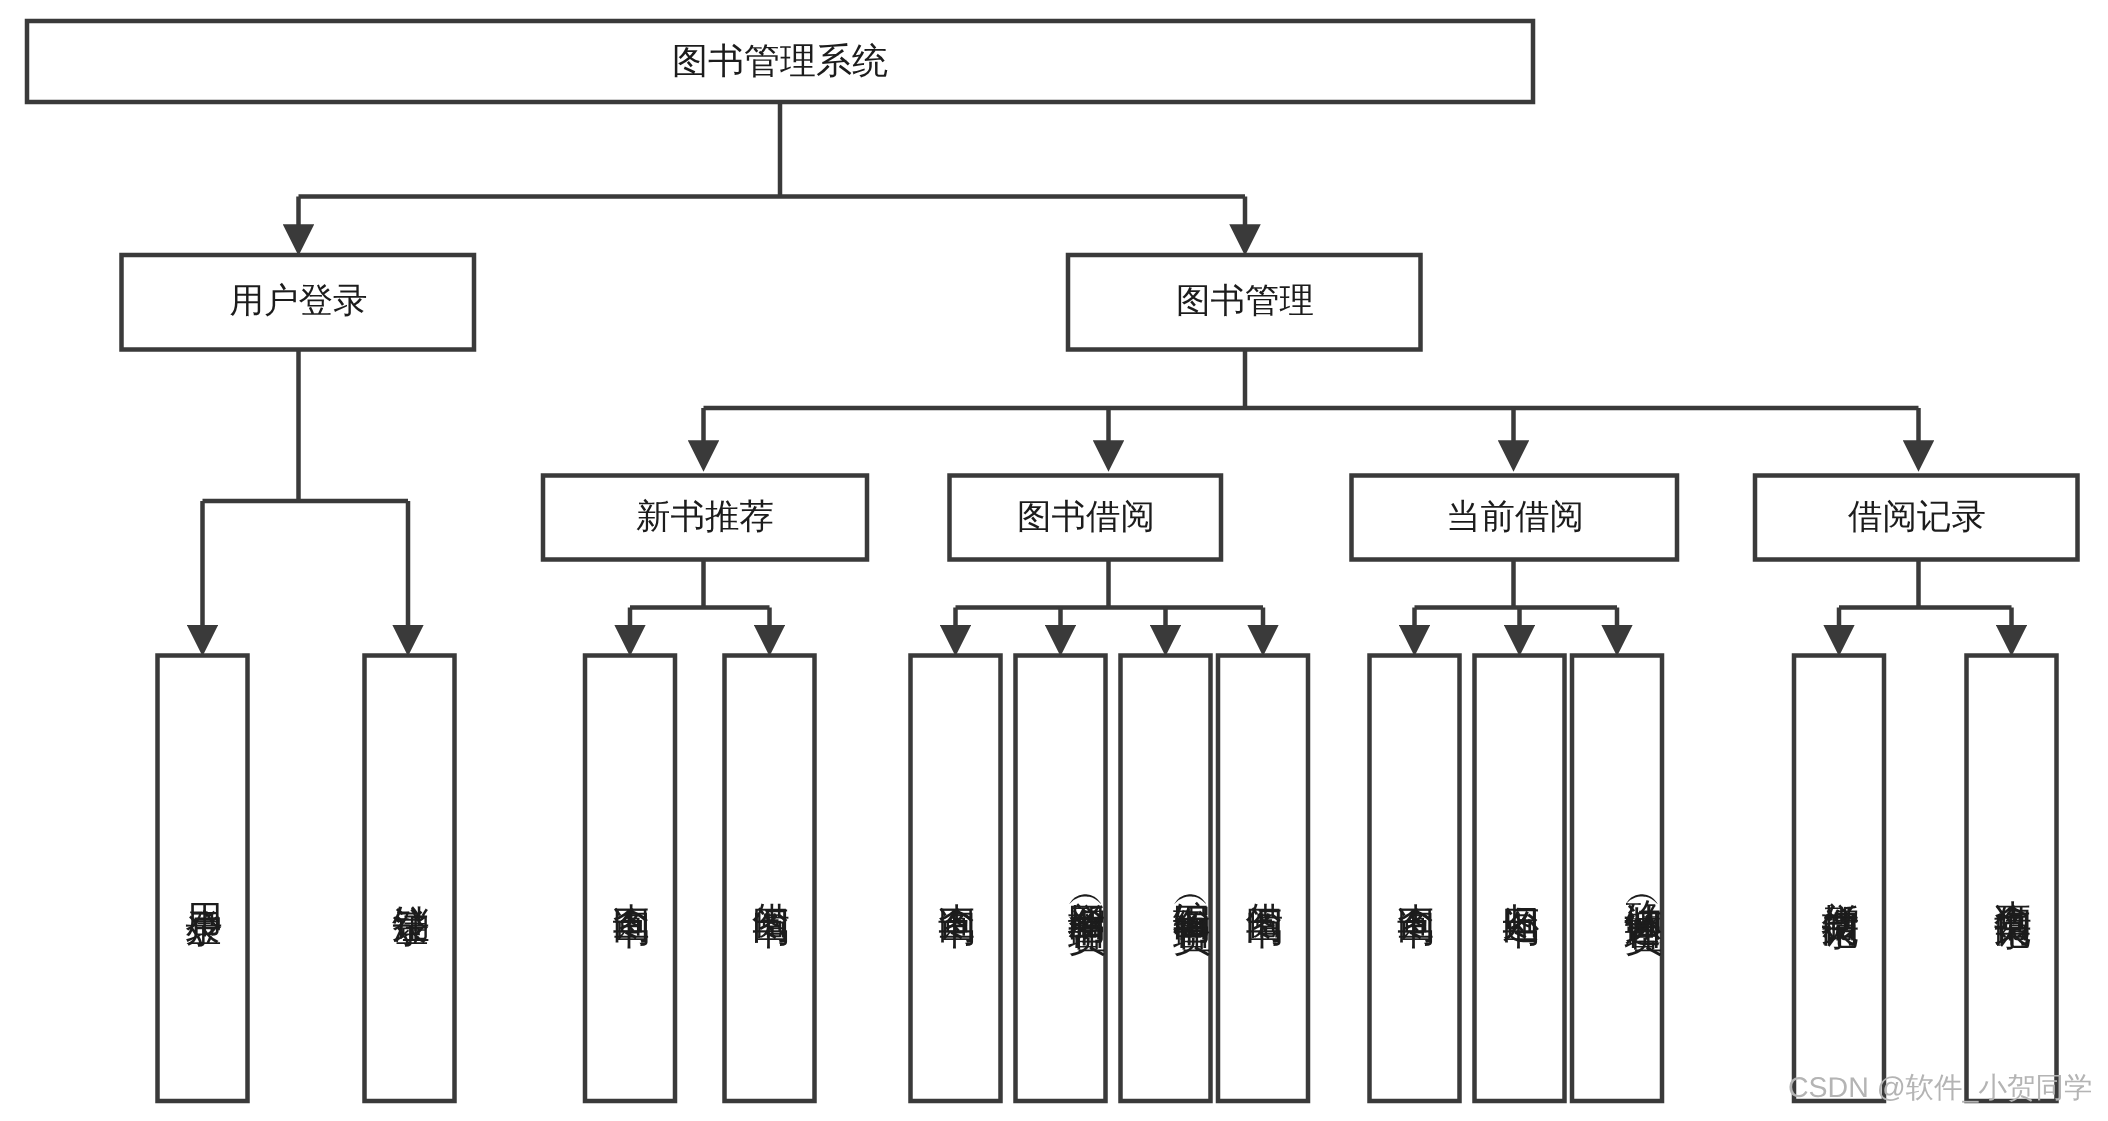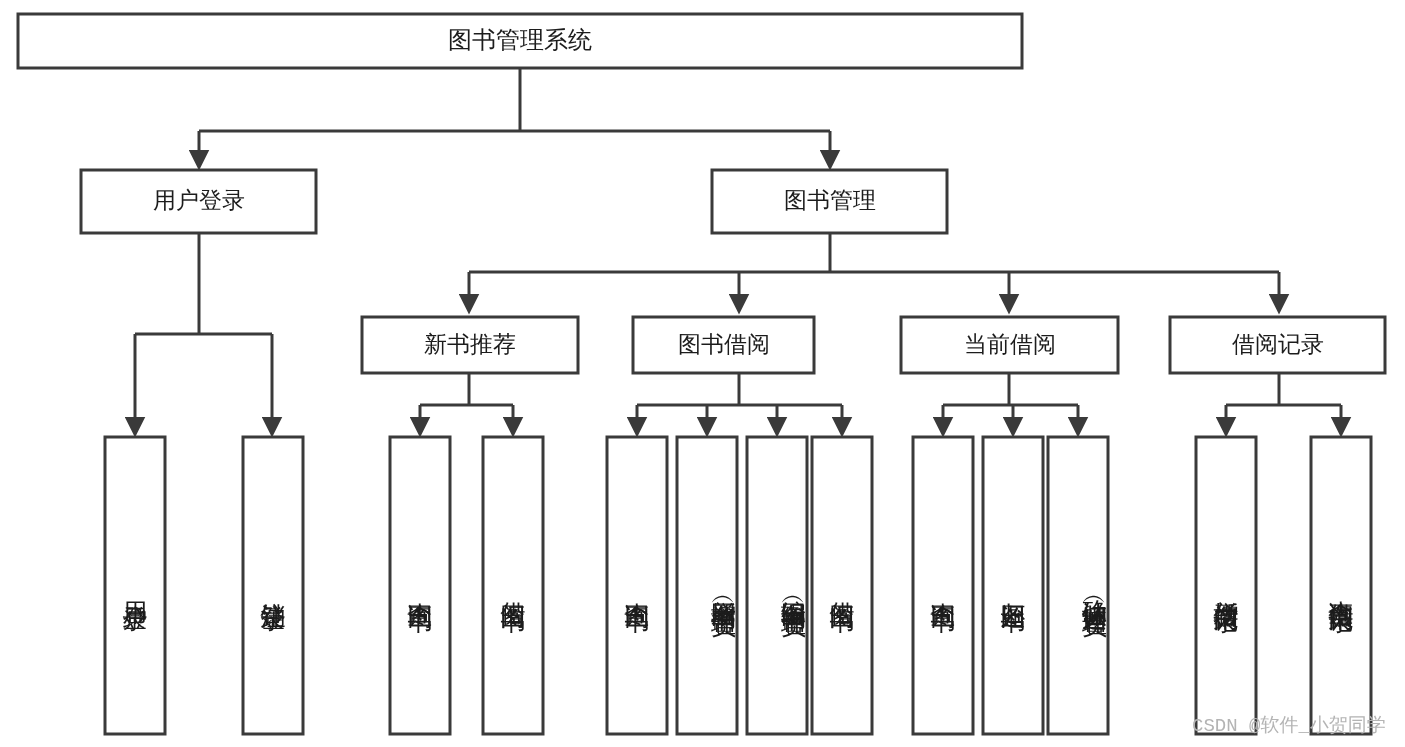--- a/index.html
+++ b/index.html
@@ -63,21 +63,21 @@
     font-size: 25px;
     line-height: 1.08;
     letter-spacing: 2px;
     color: #1c1c1c;
     text-align: center;
     white-space: nowrap;
     pointer-events: none;
   }
   .watermark {
     position: absolute;
-    font-family: Liberation Mono, monospace;
+    font-family: Liberation Sans, sans-serif;
     font-size: 19px;
     color: #b4b4b4;
     white-space: nowrap;
     left: 1192px;
     top: 712px;
   }
 </style>
 </head>
 <body>
 

